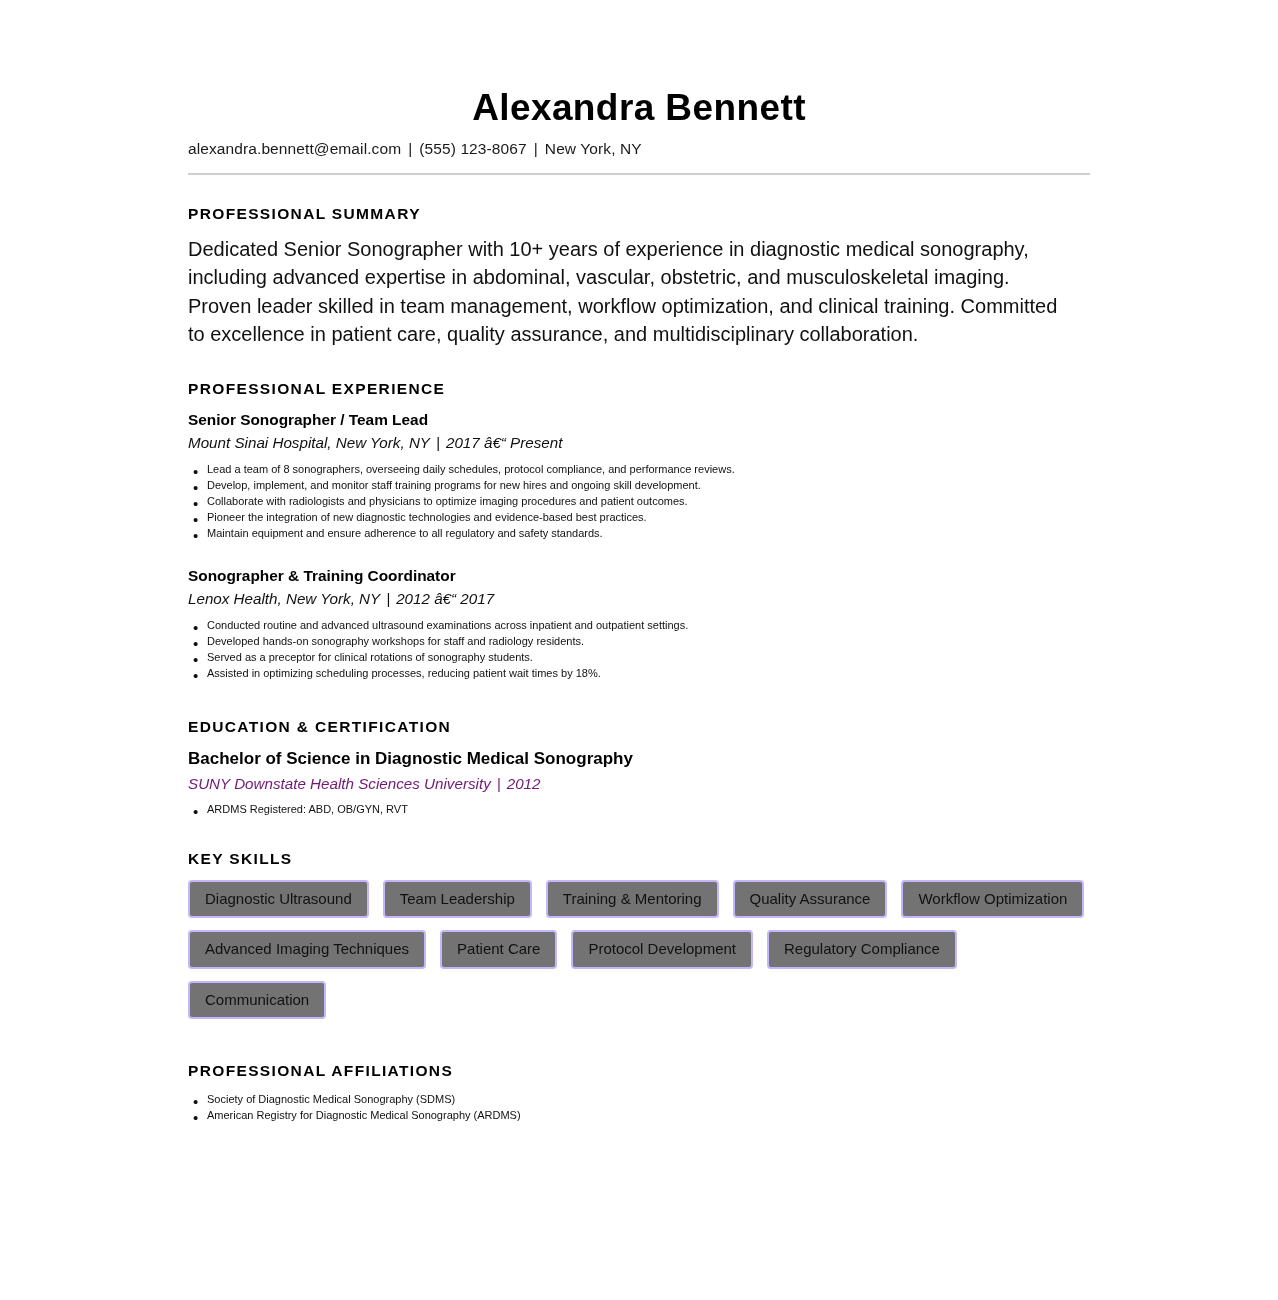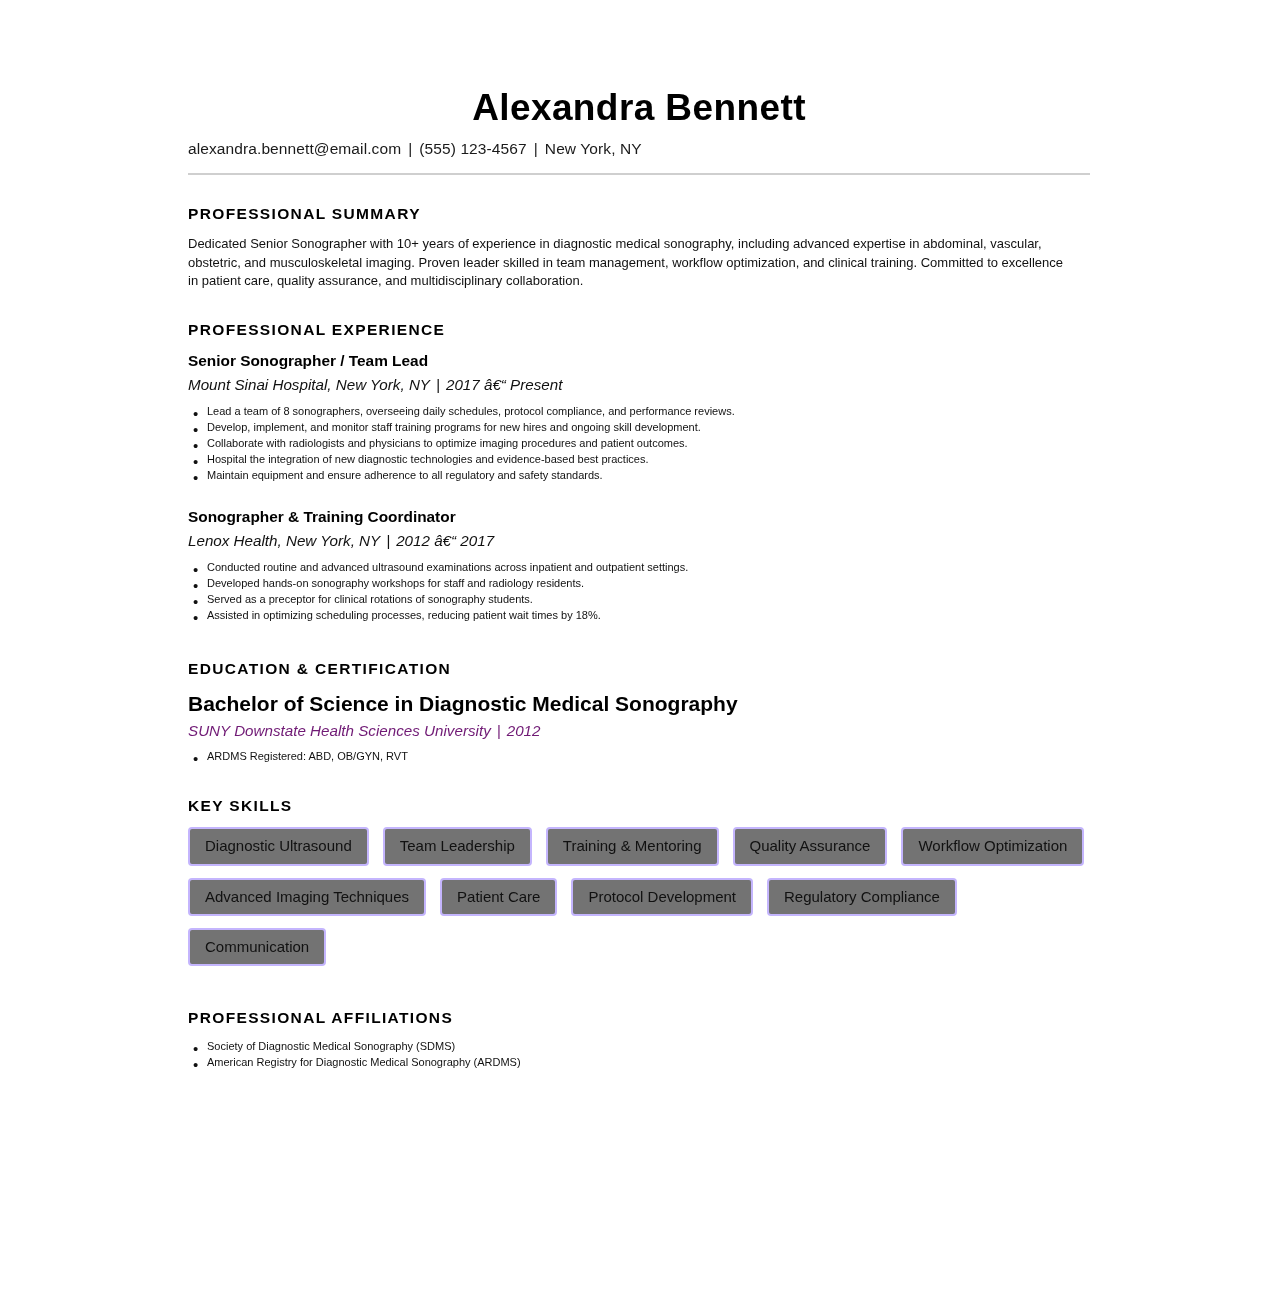--- a/index.html
+++ b/index.html
@@ -66,21 +66,21 @@
   }
   .section-title {
     font-size: 15.5px;
     font-weight: bold;
     letter-spacing: 1.35px;
     text-transform: uppercase;
     margin: 0 0 12px 0;
     color: #000;
   }
   .summary-text {
-    font-size: 13px;
+    font-size: 20px;
     line-height: 1.42;
     margin: 0;
     color: #111;
     max-width: 880px;
   }
 
   
   .job {
     margin-top: 2px;
   }
@@ -123,21 +123,21 @@
     content: "\2022";
     position: absolute;
     left: 5px;
     top: -1px;
     font-size: 15px;
     color: #111;
   }
 
   
   .edu-degree {
-    font-size: 21px;
+    font-size: 17px;
     font-weight: bold;
     margin: 0;
     line-height: 1.35;
     color: #000;
   }
   .edu-meta {
     font-size: 15.2px;
     font-style: italic;
     margin: 3px 0 0 0;
     line-height: 1.35;
@@ -182,41 +182,41 @@
 </style>
 </head>
 <body>
 
 <div class="page">
   <div class="content">
 
     <div class="resume-header">
       <h1 class="name">Alexandra Bennett</h1>
       <div class="contact-line">
-        <span>alexandra.bennett@email.com</span><span class="contact-sep">|</span><span>(555) 123-4567</span><span class="contact-sep">|</span><span>New York, NY</span>
+        <span>alexandra.bennett@email.com</span><span class="contact-sep">|</span><span>(555) 123-8067</span><span class="contact-sep">|</span><span>New York, NY</span>
       </div>
       <hr class="header-rule">
     </div>
 
     <div class="section">
       <h2 class="section-title">PROFESSIONAL SUMMARY</h2>
       <p class="summary-text">Dedicated Senior Sonographer with 10+ years of experience in diagnostic medical sonography, including advanced expertise in abdominal, vascular, obstetric, and musculoskeletal imaging. Proven leader skilled in team management, workflow optimization, and clinical training. Committed to excellence in patient care, quality assurance, and multidisciplinary collaboration.</p>
     </div>
 
     <div class="section section-experience">
       <h2 class="section-title">PROFESSIONAL EXPERIENCE</h2>
 
       <div class="job">
         <p class="job-title">Senior Sonographer / Team Lead</p>
         <p class="job-meta"><span>Mount Sinai Hospital, New York, NY</span><span class="meta-sep">|</span><span>2017 â€“ Present</span></p>
         <ul class="bullets">
           <li>Lead a team of 8 sonographers, overseeing daily schedules, protocol compliance, and performance reviews.</li>
           <li>Develop, implement, and monitor staff training programs for new hires and ongoing skill development.</li>
           <li>Collaborate with radiologists and physicians to optimize imaging procedures and patient outcomes.</li>
-          <li>Hospital the integration of new diagnostic technologies and evidence-based best practices.</li>
+          <li>Pioneer the integration of new diagnostic technologies and evidence-based best practices.</li>
           <li>Maintain equipment and ensure adherence to all regulatory and safety standards.</li>
         </ul>
       </div>
 
       <div class="job">
         <p class="job-title">Sonographer &amp; Training Coordinator</p>
         <p class="job-meta"><span>Lenox Health, New York, NY</span><span class="meta-sep">|</span><span>2012 â€“ 2017</span></p>
         <ul class="bullets">
           <li>Conducted routine and advanced ultrasound examinations across inpatient and outpatient settings.</li>
           <li>Developed hands-on sonography workshops for staff and radiology residents.</li>

